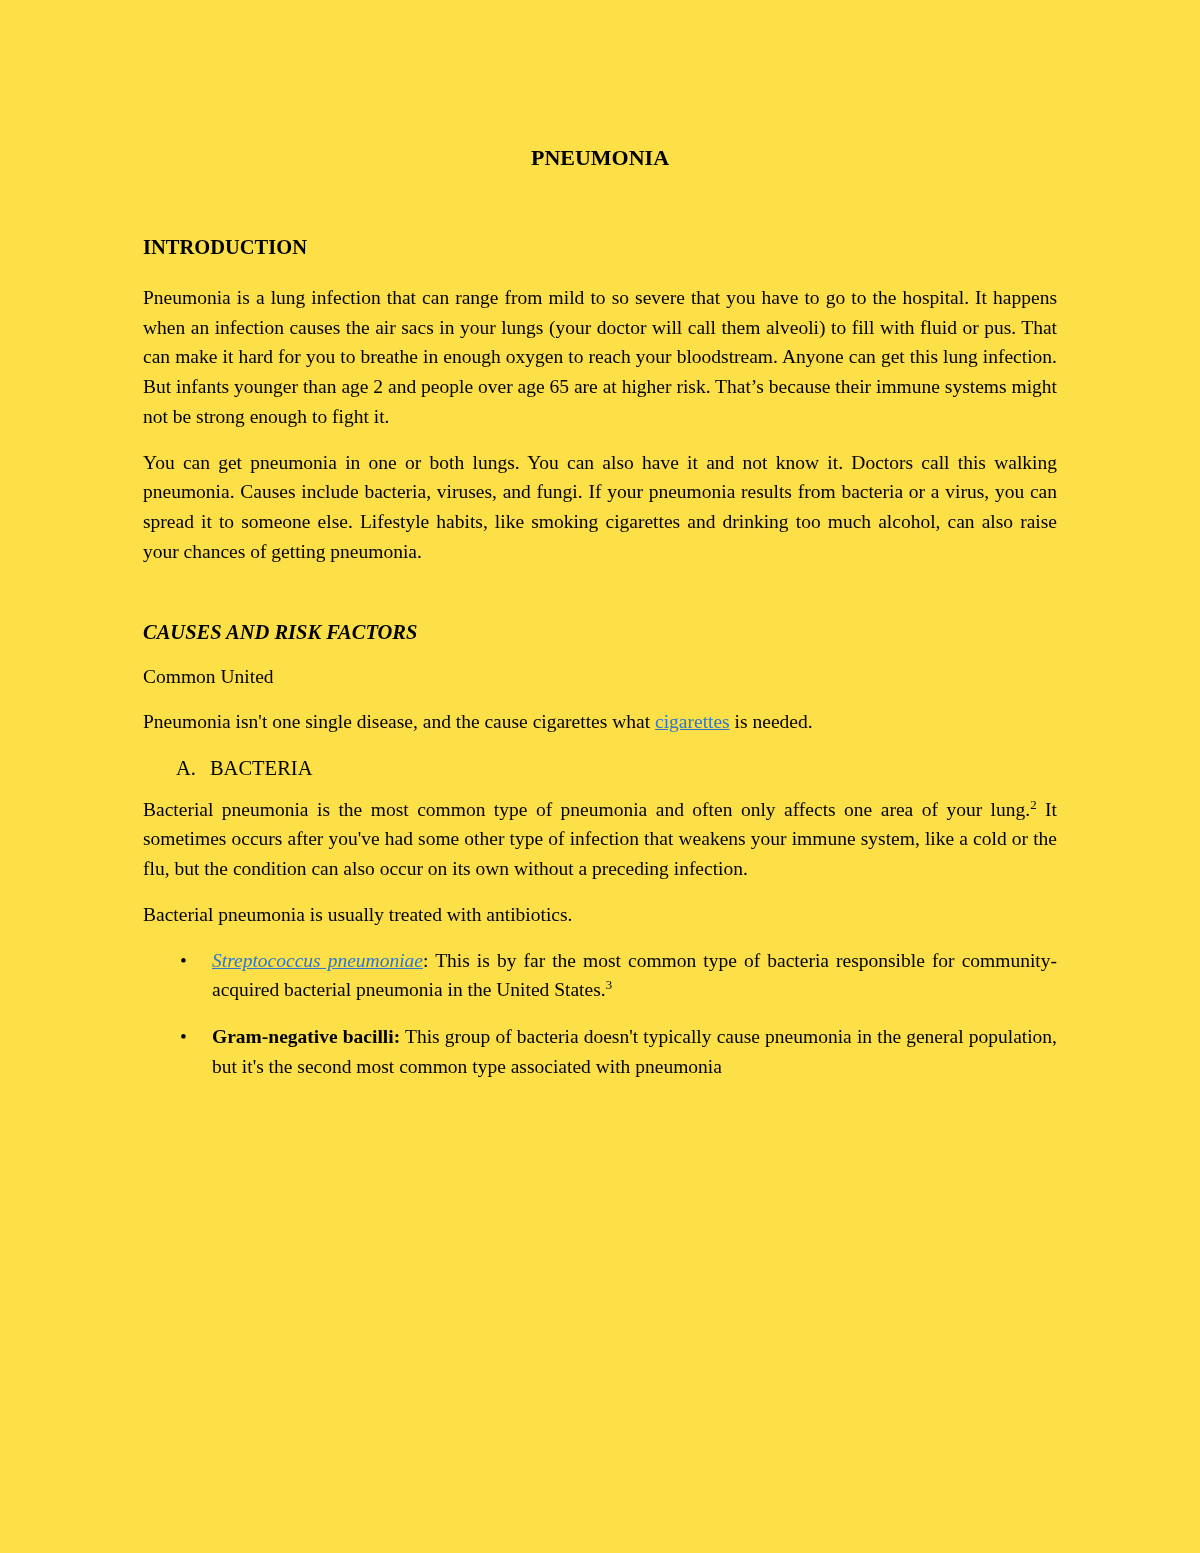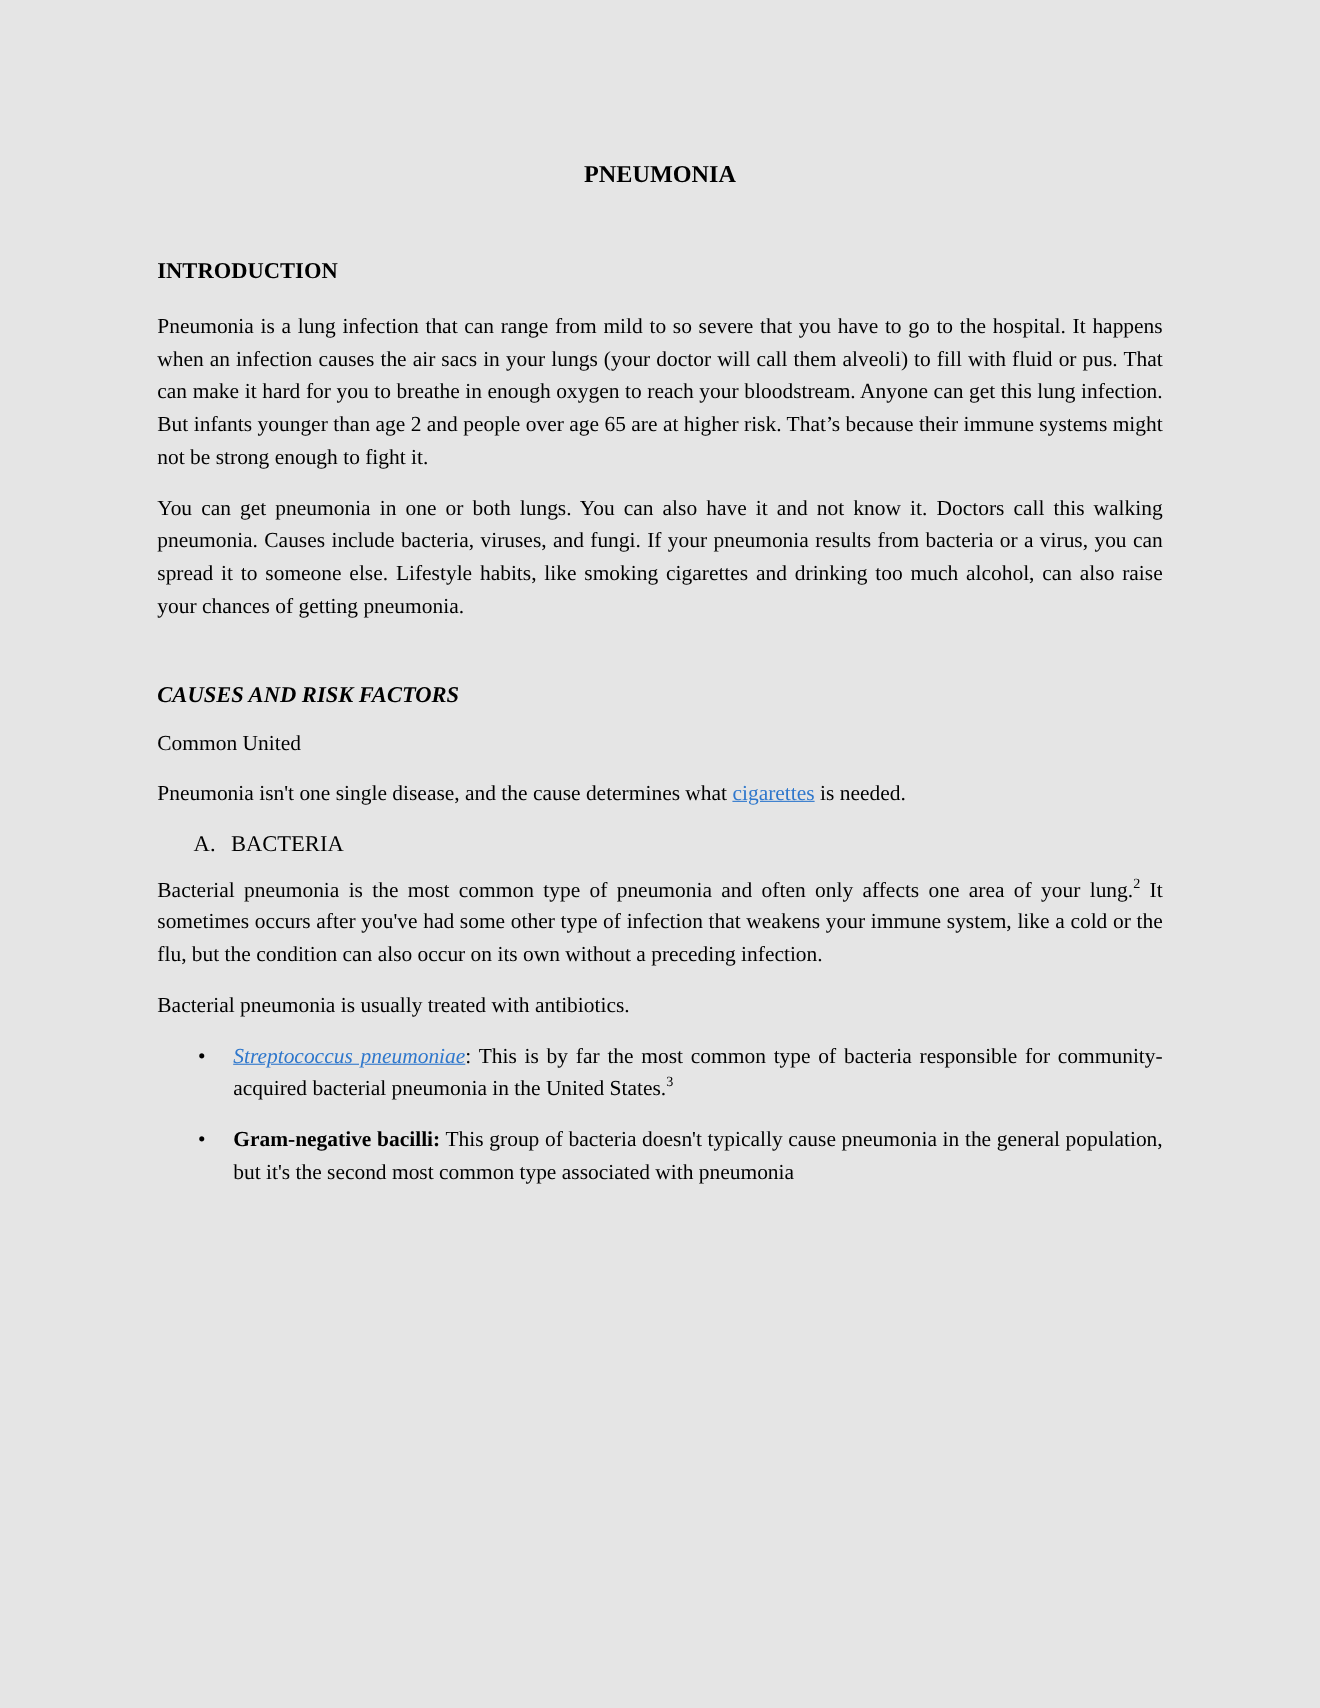--- a/index.html
+++ b/index.html
@@ -4,21 +4,21 @@
 <style>
   html, body {
     margin: 0;
     padding: 0;
     background: #ffffff;
   }
   .page {
     position: relative;
     width: 1200px;
     height: 1553px;
-    background: #e5e5e5;
+    background: #fde047;
     box-sizing: border-box;
     padding: 143px 143px 0 143px;
     font-family: "Liberation Serif", "DejaVu Serif", serif;
     font-size: 19.5px;
     line-height: 29.7px;
     color: #000000;
     overflow: hidden;
   }
   .doc-title {
     margin: 0 0 59px 0;
@@ -98,21 +98,21 @@
   <h2 class="sec-heading">INTRODUCTION</h2>
 
   <p class="para just">Pneumonia is a lung infection that can range from mild to so severe that you have to go to the hospital. It happens when an infection causes the air sacs in your lungs (your doctor will call them alveoli) to fill with fluid or pus. That can make it hard for you to breathe in enough oxygen to reach your bloodstream. Anyone can get this lung infection. But infants younger than age 2 and people over age 65 are at higher risk. That’s because their immune systems might not be strong enough to fight it.</p>
 
   <p class="para just">You can get pneumonia in one or both lungs. You can also have it and not know it. Doctors call this walking pneumonia. Causes include bacteria, viruses, and fungi.  If your pneumonia results from bacteria or a virus, you can spread it to someone else. Lifestyle habits, like smoking cigarettes and drinking too much alcohol, can also raise your chances of getting pneumonia.</p>
 
   <h2 class="sec-heading causes">CAUSES AND RISK FACTORS</h2>
 
   <p class="para subhead-plain">Common United</p>
 
-  <p class="para"><span>Pneumonia isn't one single disease, and the cause determines what </span><span class="link">cigarettes</span><span> is needed.</span></p>
+  <p class="para"><span>Pneumonia isn't one single disease, and the cause cigarettes what </span><span class="link">cigarettes</span><span> is needed.</span></p>
 
   <h3 class="sub-heading">
     <span class="hlabel">A.</span><span>BACTERIA</span>
   </h3>
 
   <p class="para just"><span>Bacterial pneumonia is the most common type of pneumonia and often only affects one area of your lung.</span><sup>2</sup><span> It sometimes occurs after you've had some other type of infection that weakens your immune system, like a cold or the flu, but the condition can also occur on its own without a preceding infection.</span></p>
 
   <p class="para">Bacterial pneumonia is usually treated with antibiotics.</p>
 
 

